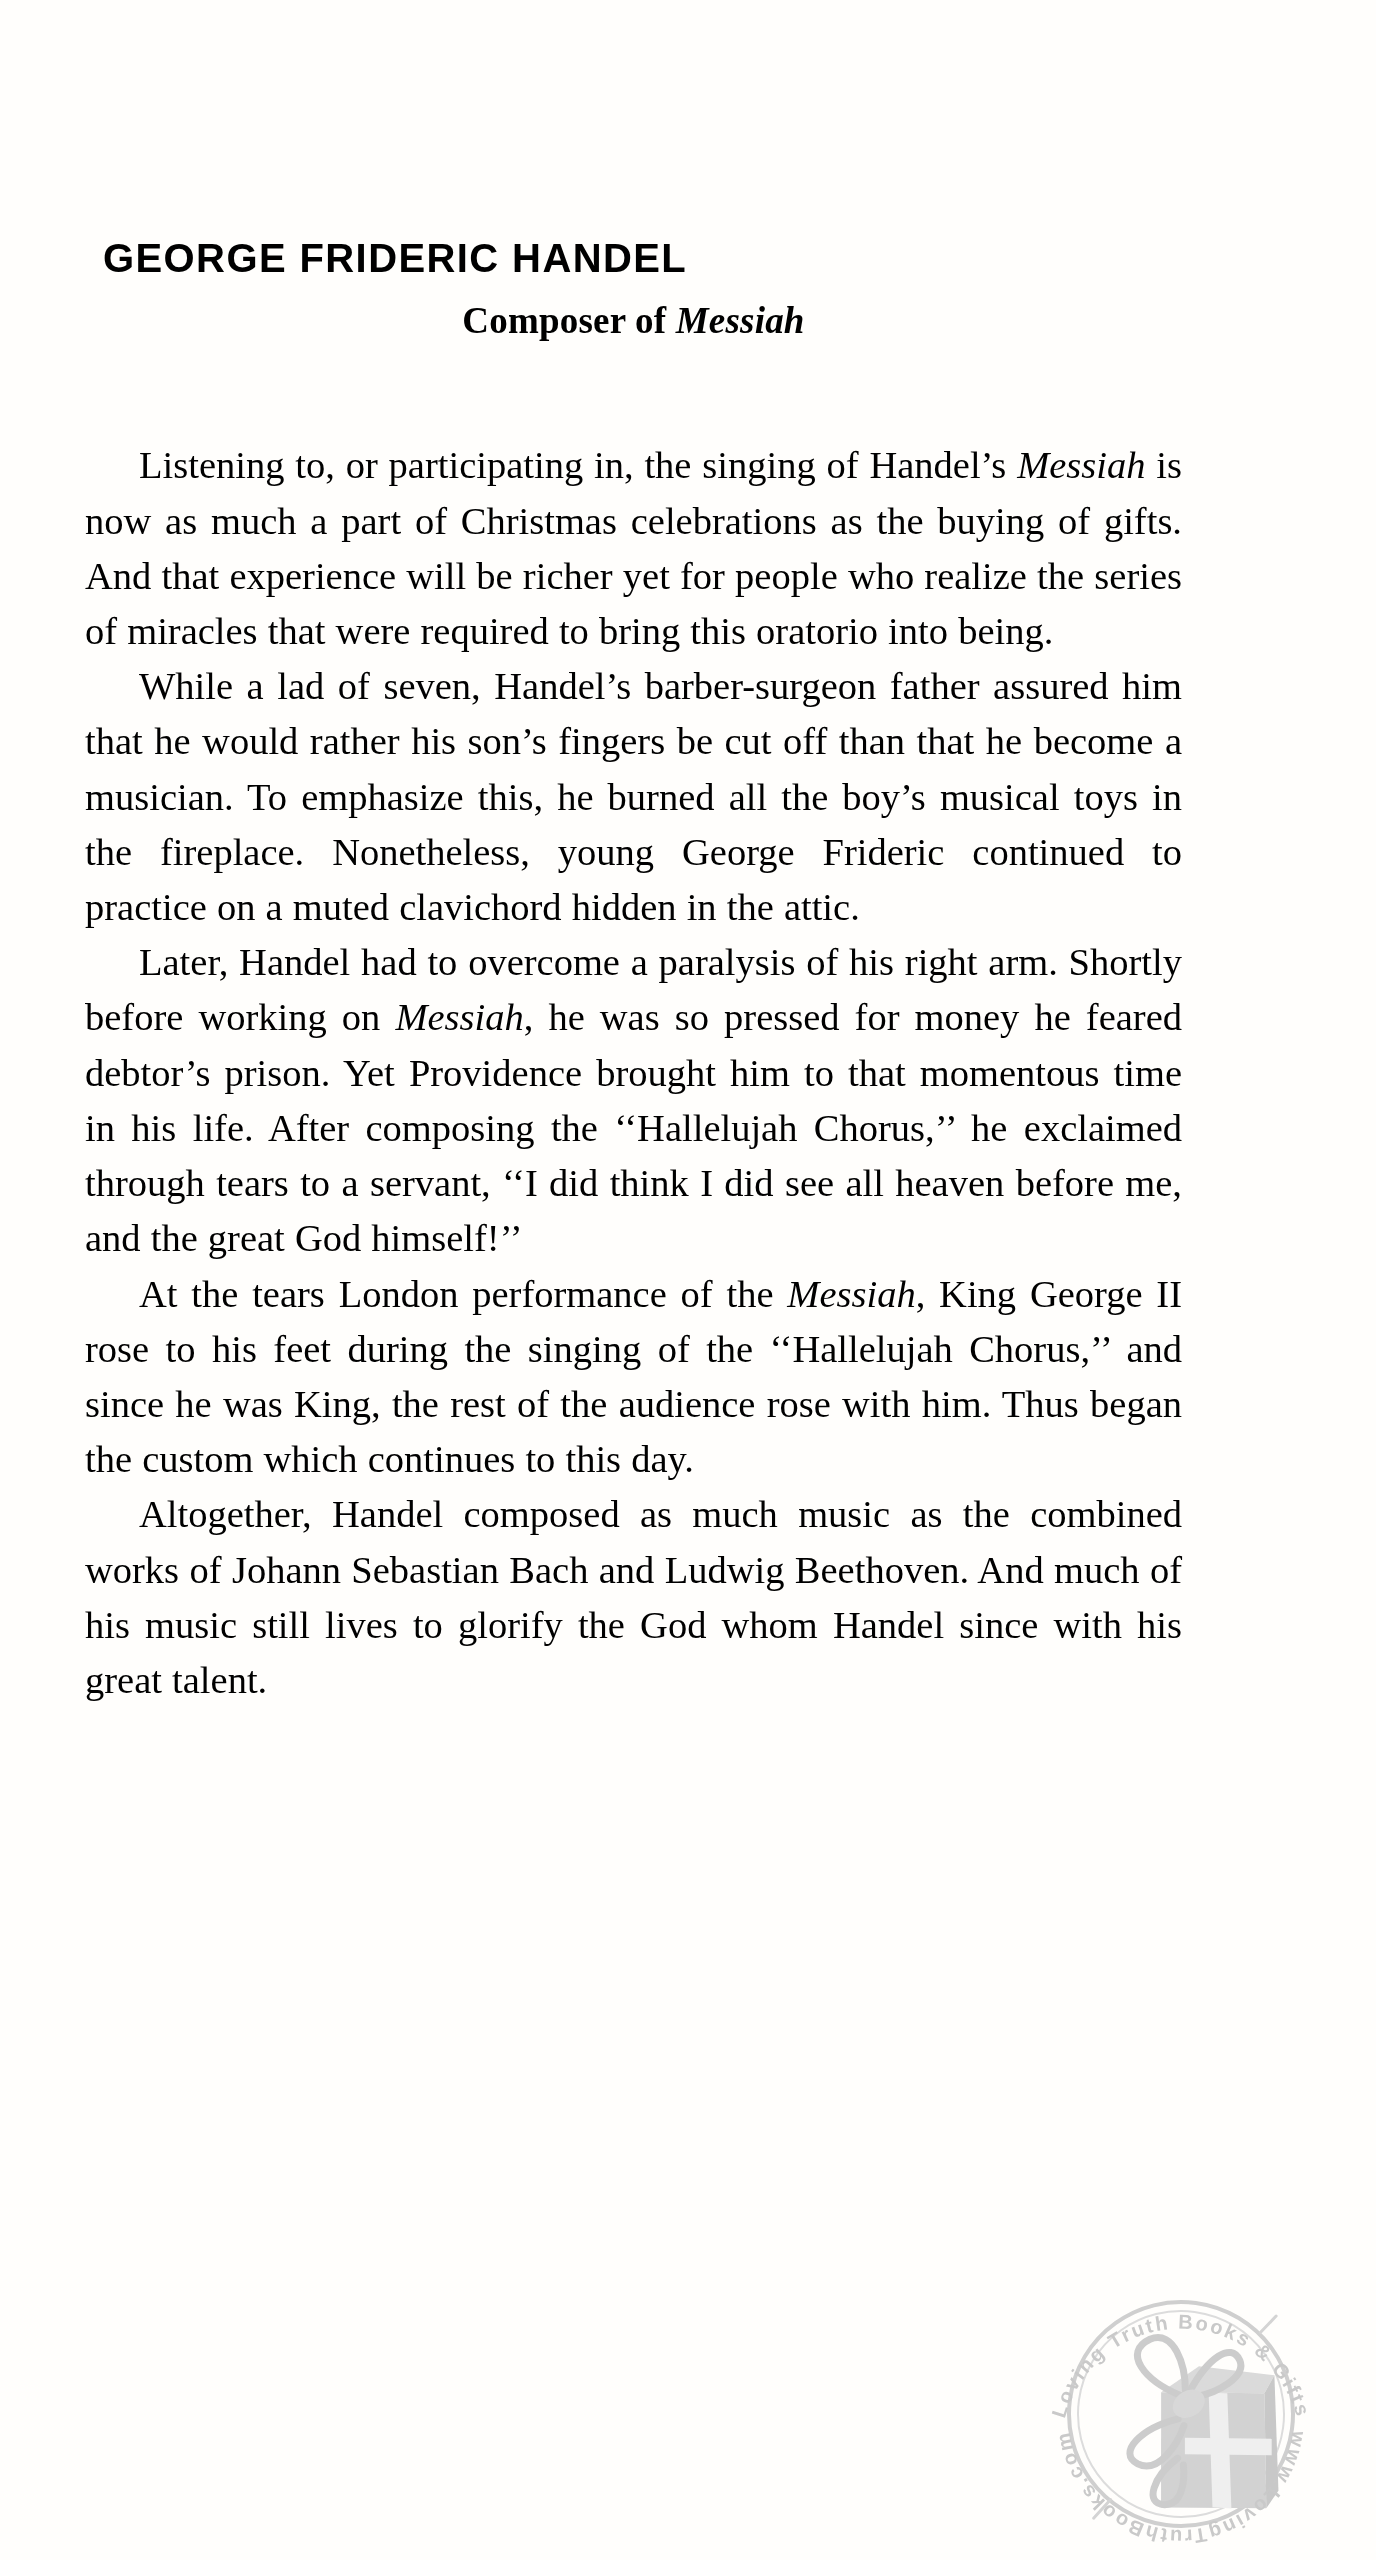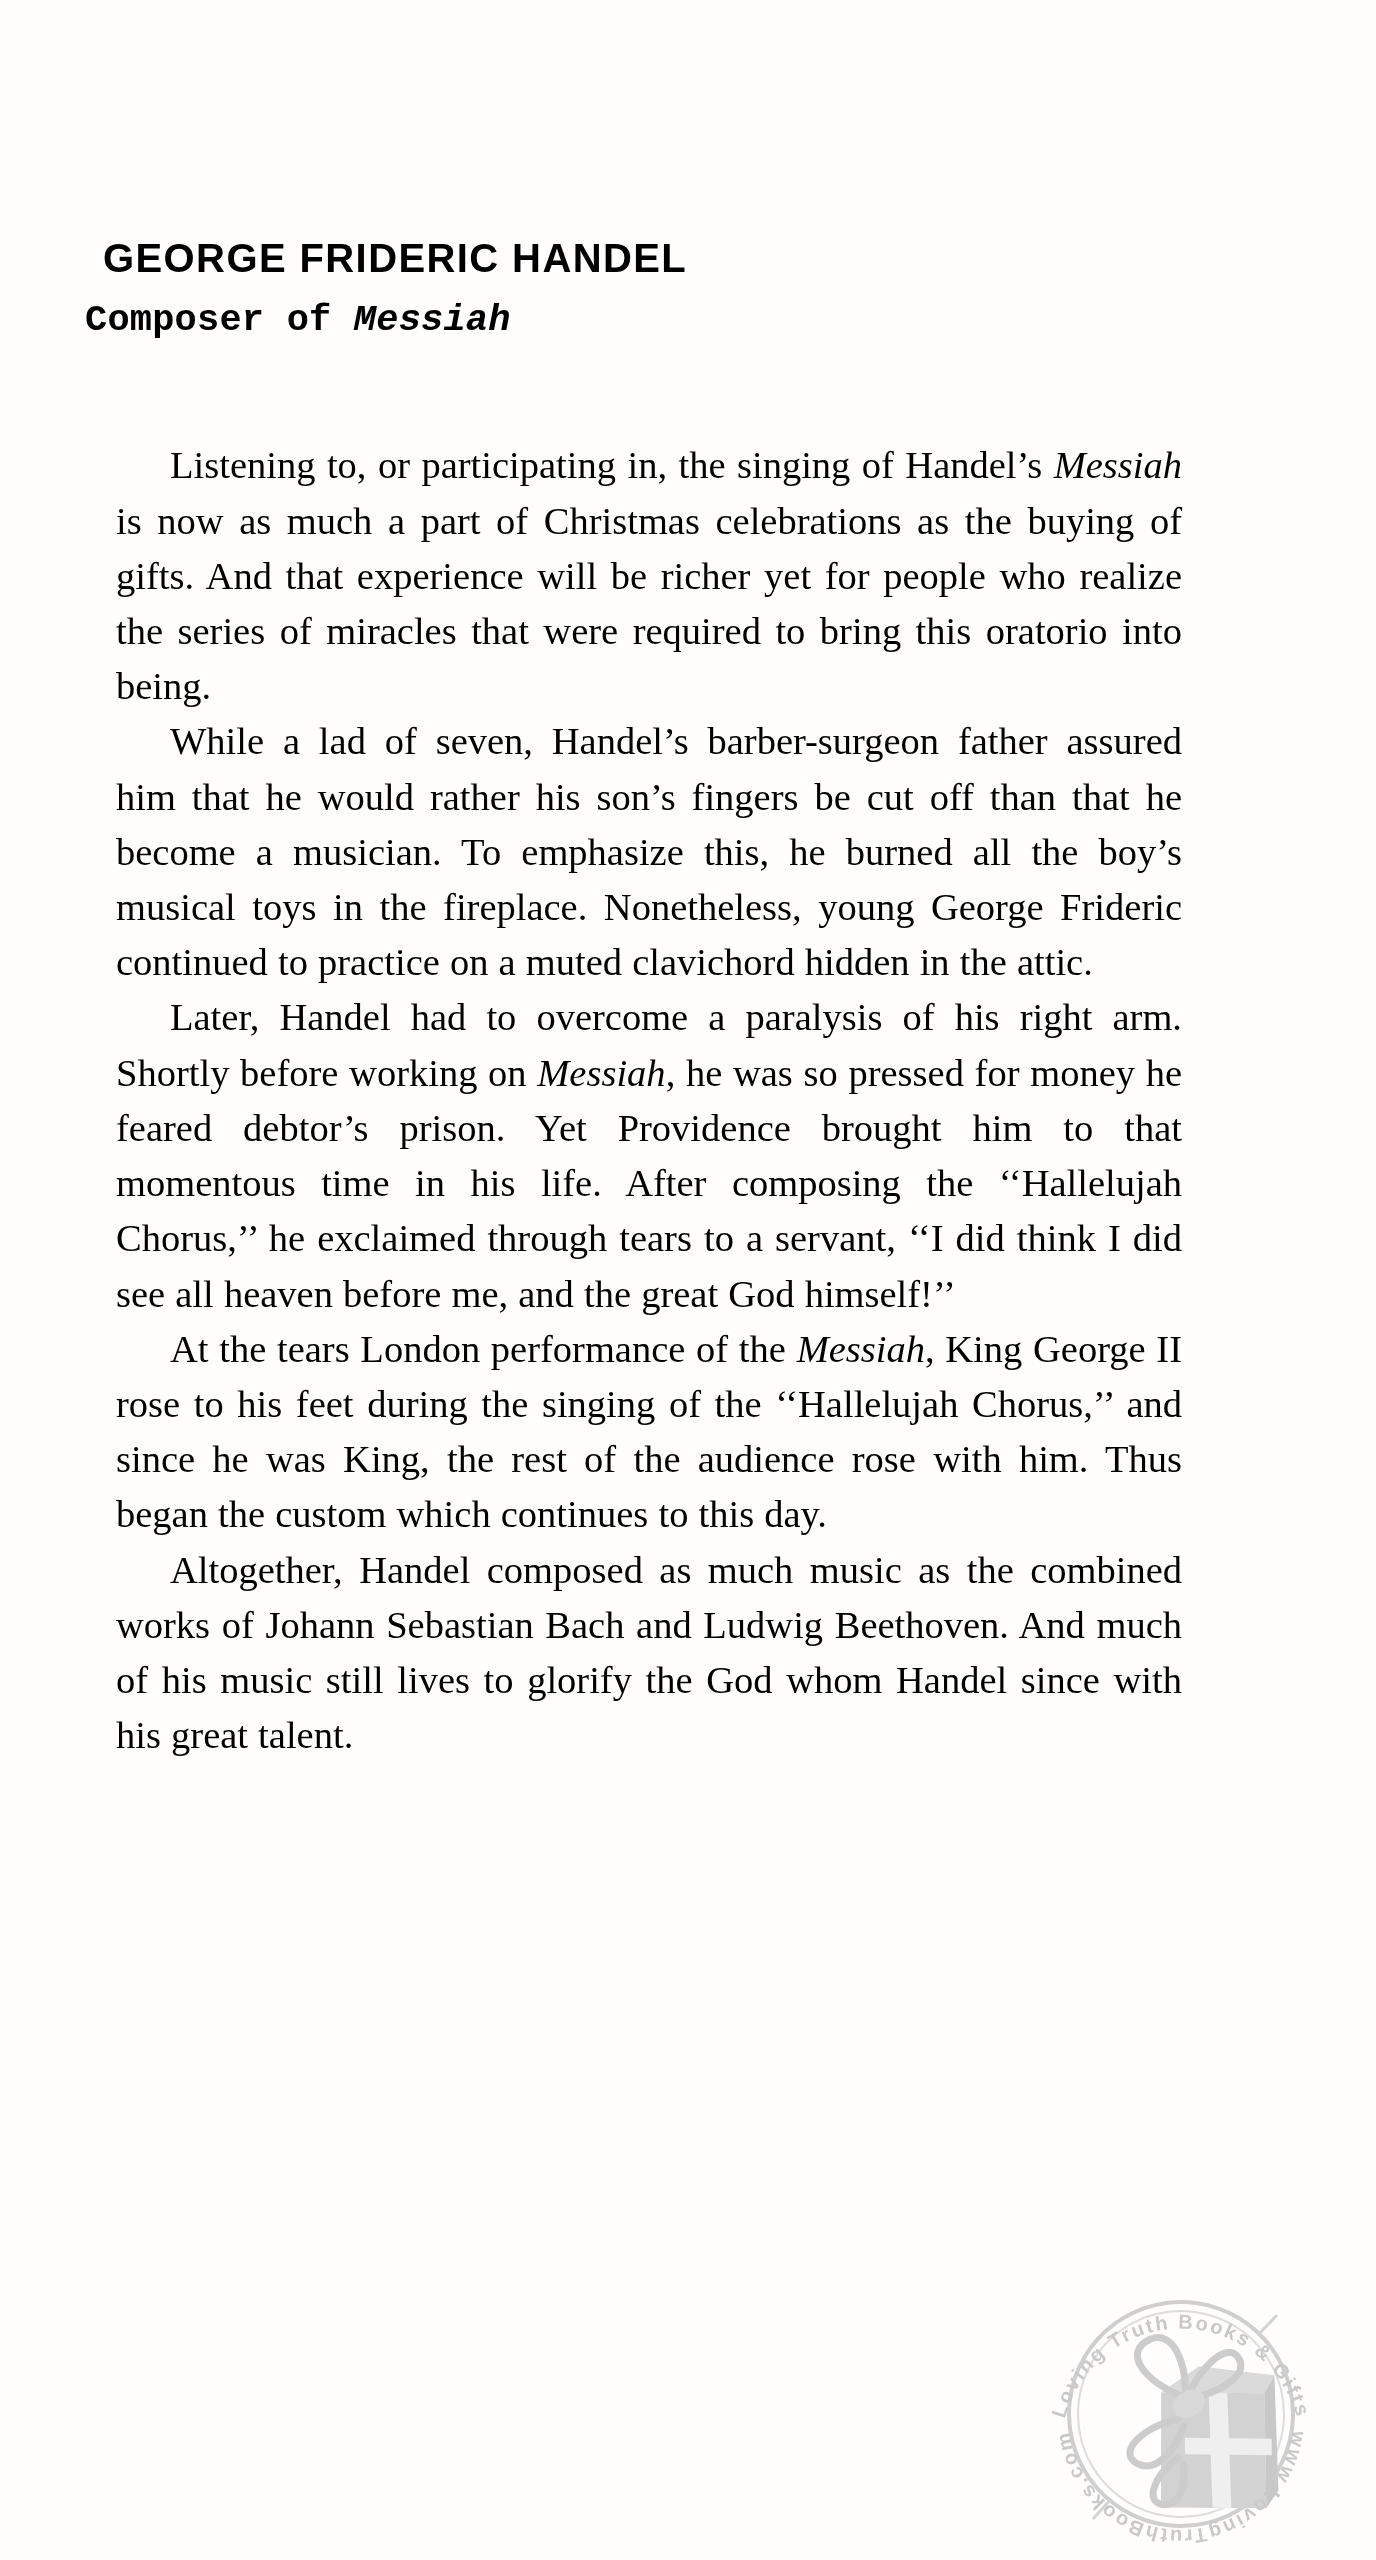--- a/index.html
+++ b/index.html
@@ -41,36 +41,36 @@
   .doc-title {
     font-family: Liberation Sans, sans-serif;
     font-weight: bold;
     font-size: 40px;
     letter-spacing: 1.4px;
     line-height: 1.12;
     margin: 18px;
     white-space: nowrap;
   }
   .doc-subtitle {
-    font-family: Liberation Mono, monospace;
+    font-family: Liberation Serif, serif;
     font-weight: bold;
     font-size: 37px;
     line-height: 1.18;
     margin: 4px 0 0 0;
     letter-spacing: 0.2px;
+    text-align: center;
   }
   .doc-subtitle .ital {
     font-style: italic;
     font-weight: bold;
   }
 
   
   .body-text {
     margin-top: 96px;
-    margin-left: 31px;
   }
   .para {
     margin: 0;
     font-size: 38.5px;
     line-height: 55.2px;
     text-align: justify;
     text-justify: inter-word;
     text-indent: 54px;
     hyphens: none;
     word-spacing: 0.5px;

